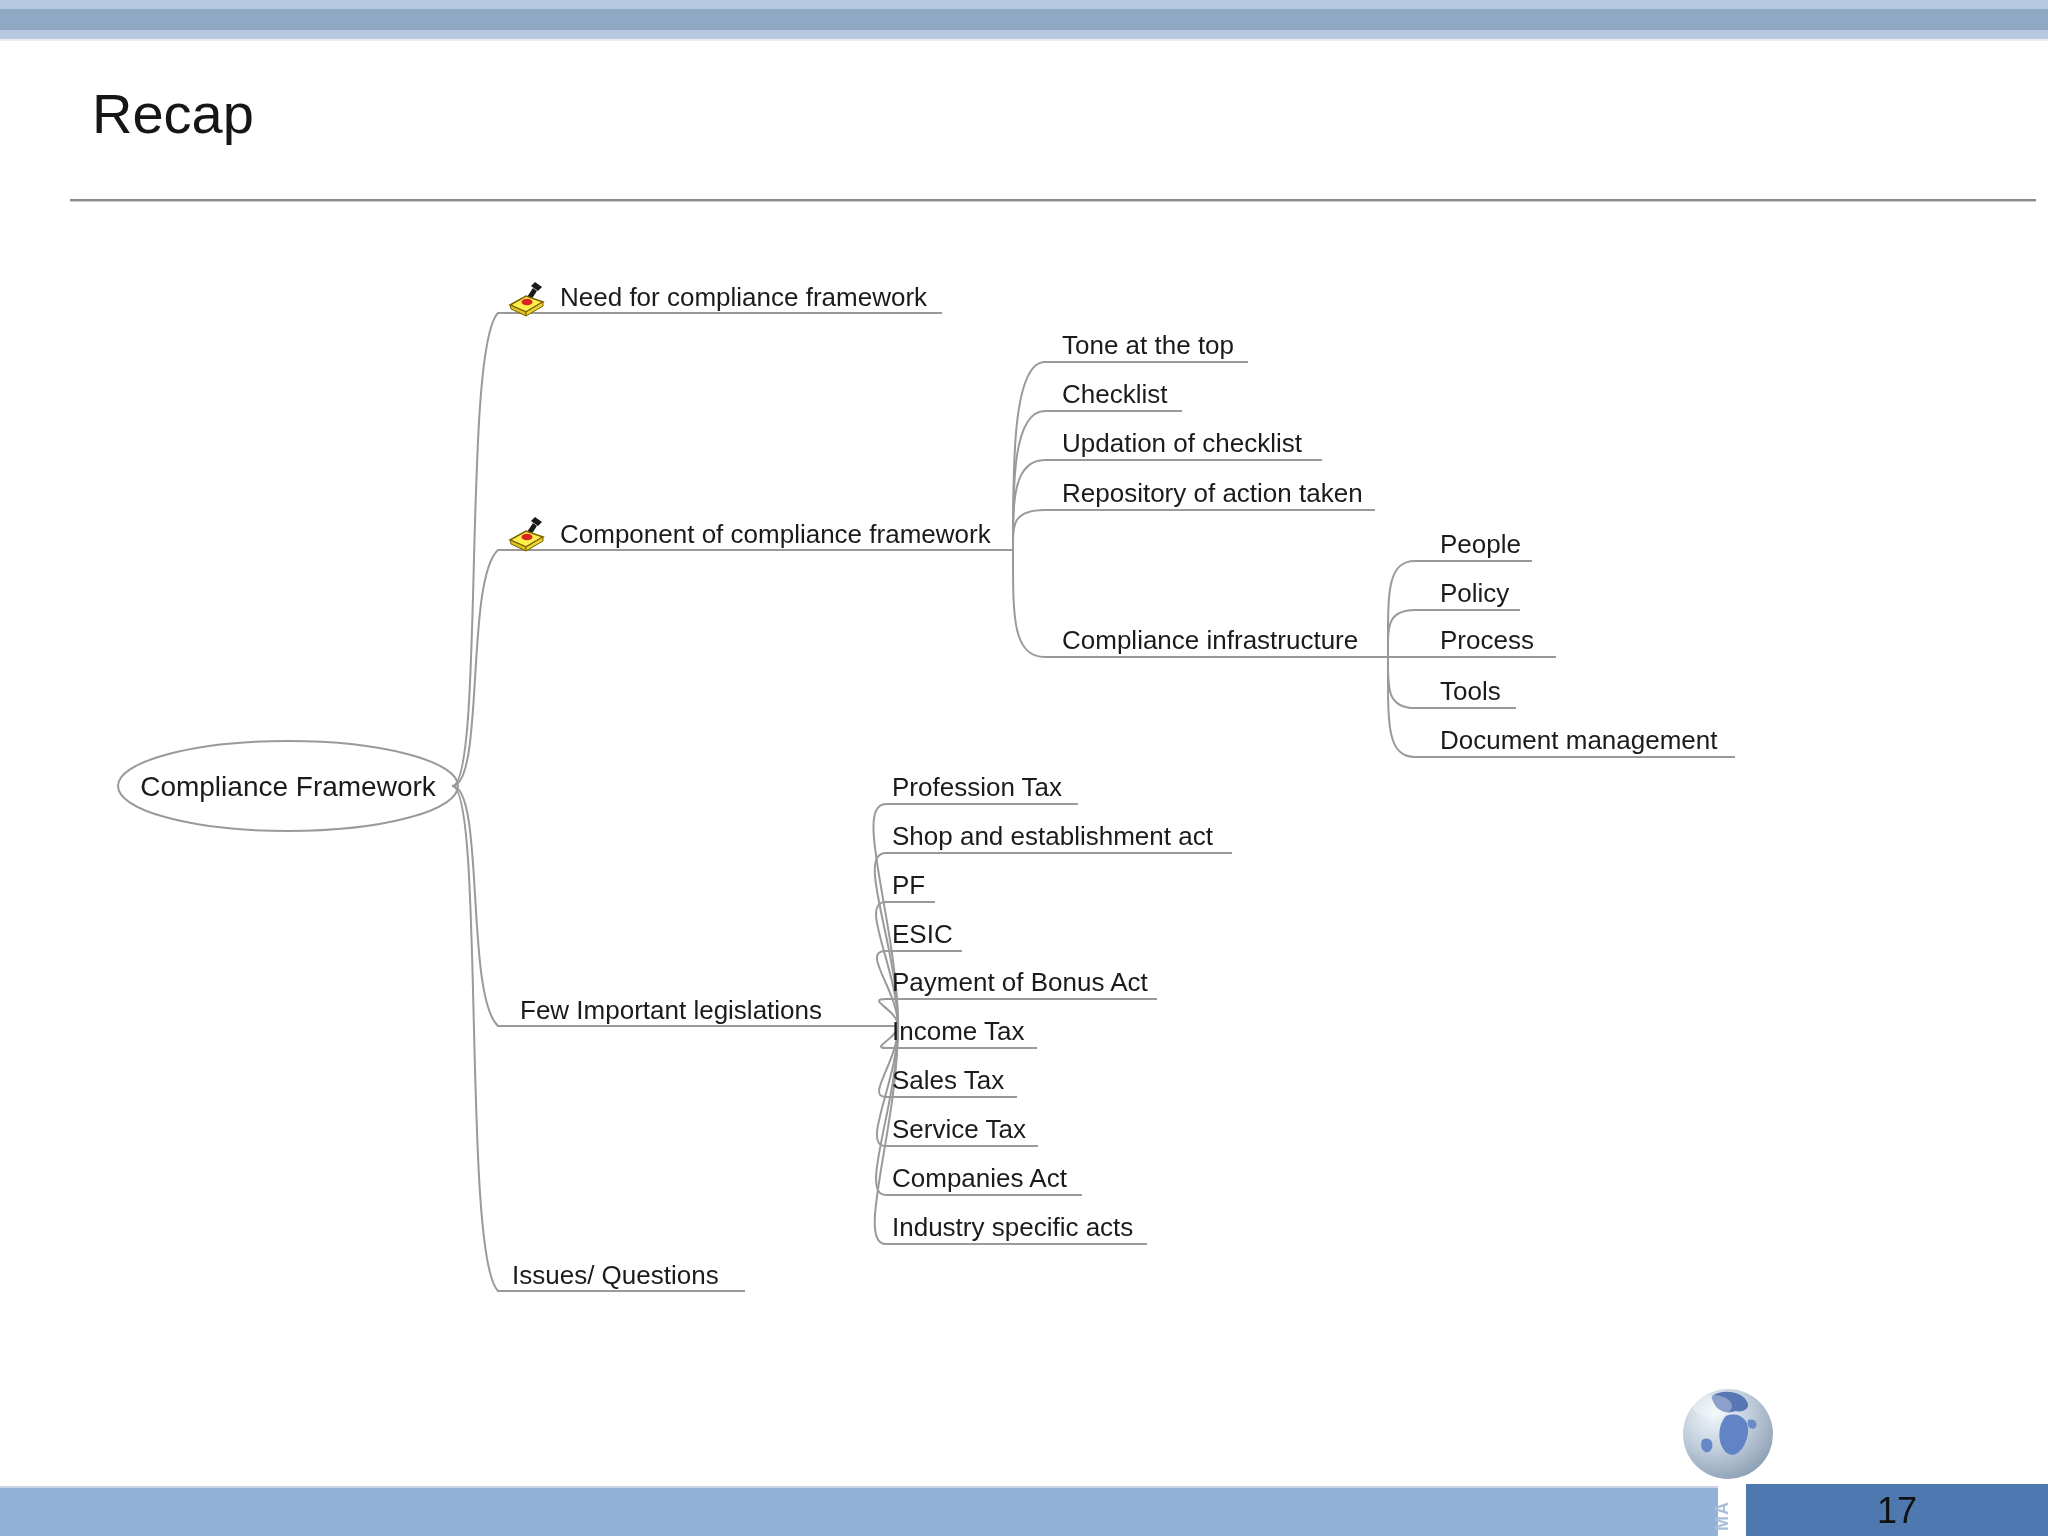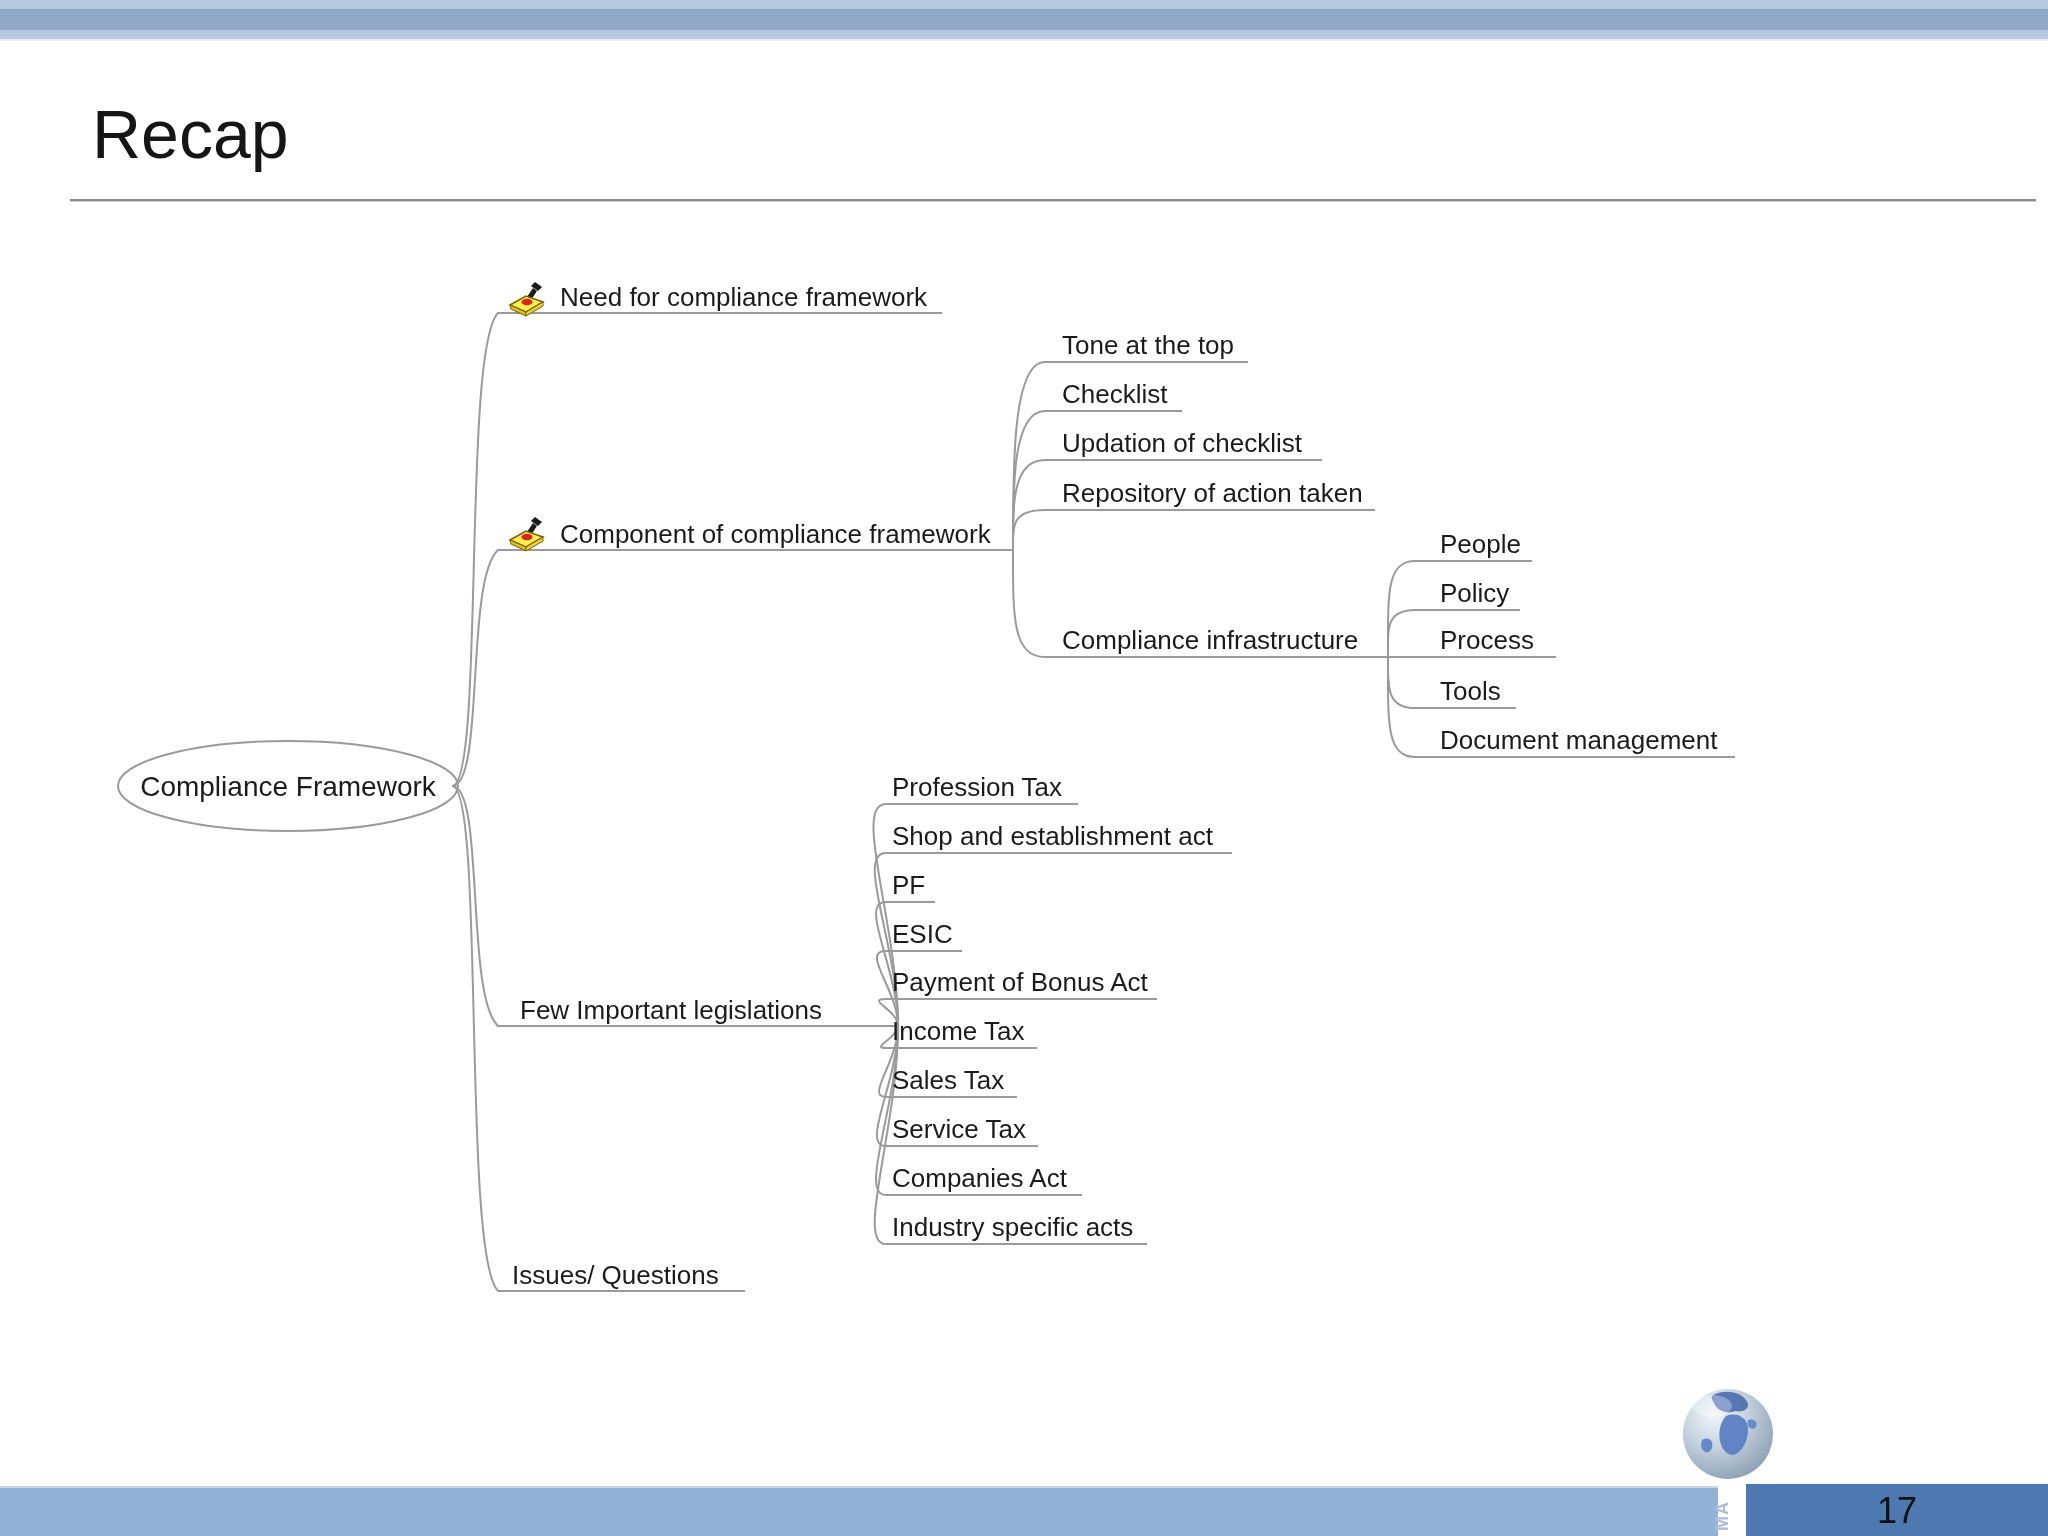--- a/index.html
+++ b/index.html
@@ -4,21 +4,21 @@
 <style>
   html,body{margin:0;padding:0;background:#ffffff;}
   .slide{position:relative;width:2048px;height:1536px;background:#ffffff;overflow:hidden;
          font-family:"Liberation Sans", sans-serif;}
   
   .band-top-1{position:absolute;left:0;top:0;width:2048px;height:9px;background:#b6c9e0;}
   .band-top-2{position:absolute;left:0;top:9px;width:2048px;height:21px;background:#8fa9c4;}
   .band-top-3{position:absolute;left:0;top:30px;width:2048px;height:9px;background:#b6c9e0;}
   .band-top-4{position:absolute;left:0;top:39px;width:2048px;height:2px;background:#e8edf4;}
   
-  .title{position:absolute;left:92px;top:95px;font-size:68px;color:#161616;letter-spacing:0px;}
+  .title{position:absolute;left:92px;top:81px;font-size:56px;color:#161616;letter-spacing:0px;}
   .title-rule{position:absolute;left:70px;top:199px;width:1966px;height:2px;background:#8a8a8a;
               border-bottom:1px solid #cdcdcd;}
   
   .map{position:absolute;left:0;top:0;}
   .map text{font-family:"Liberation Sans", sans-serif;font-size:26px;fill:#1b1b1b;}
   .map text.root{font-size:28px;}
   .edge{fill:none;stroke:#9a9a9a;stroke-width:2;}
   .nodefill{fill:#ffffff;stroke:#9a9a9a;stroke-width:2;}
   
   .footer-left{position:absolute;left:0;top:1486px;width:1718px;height:50px;background:#92b1d6;

